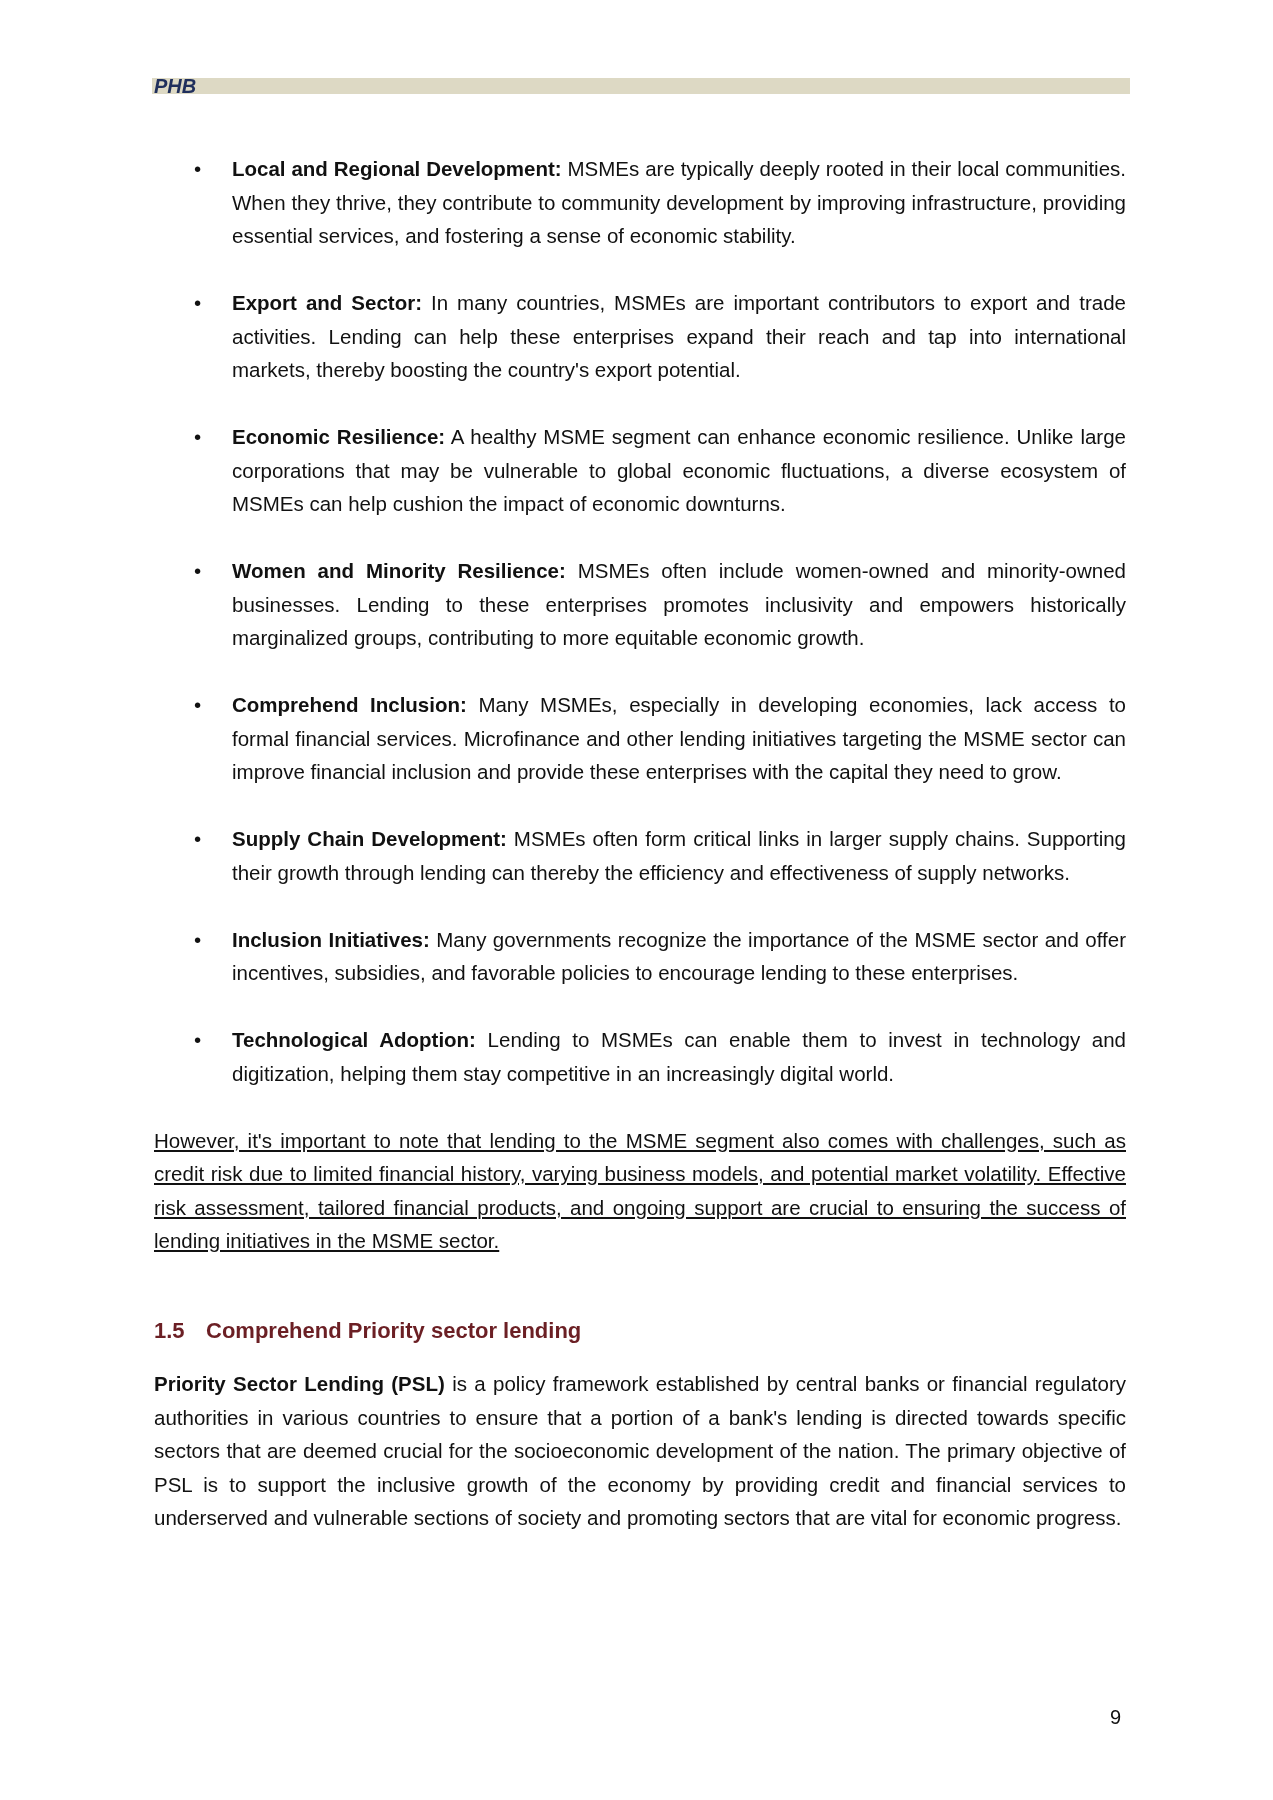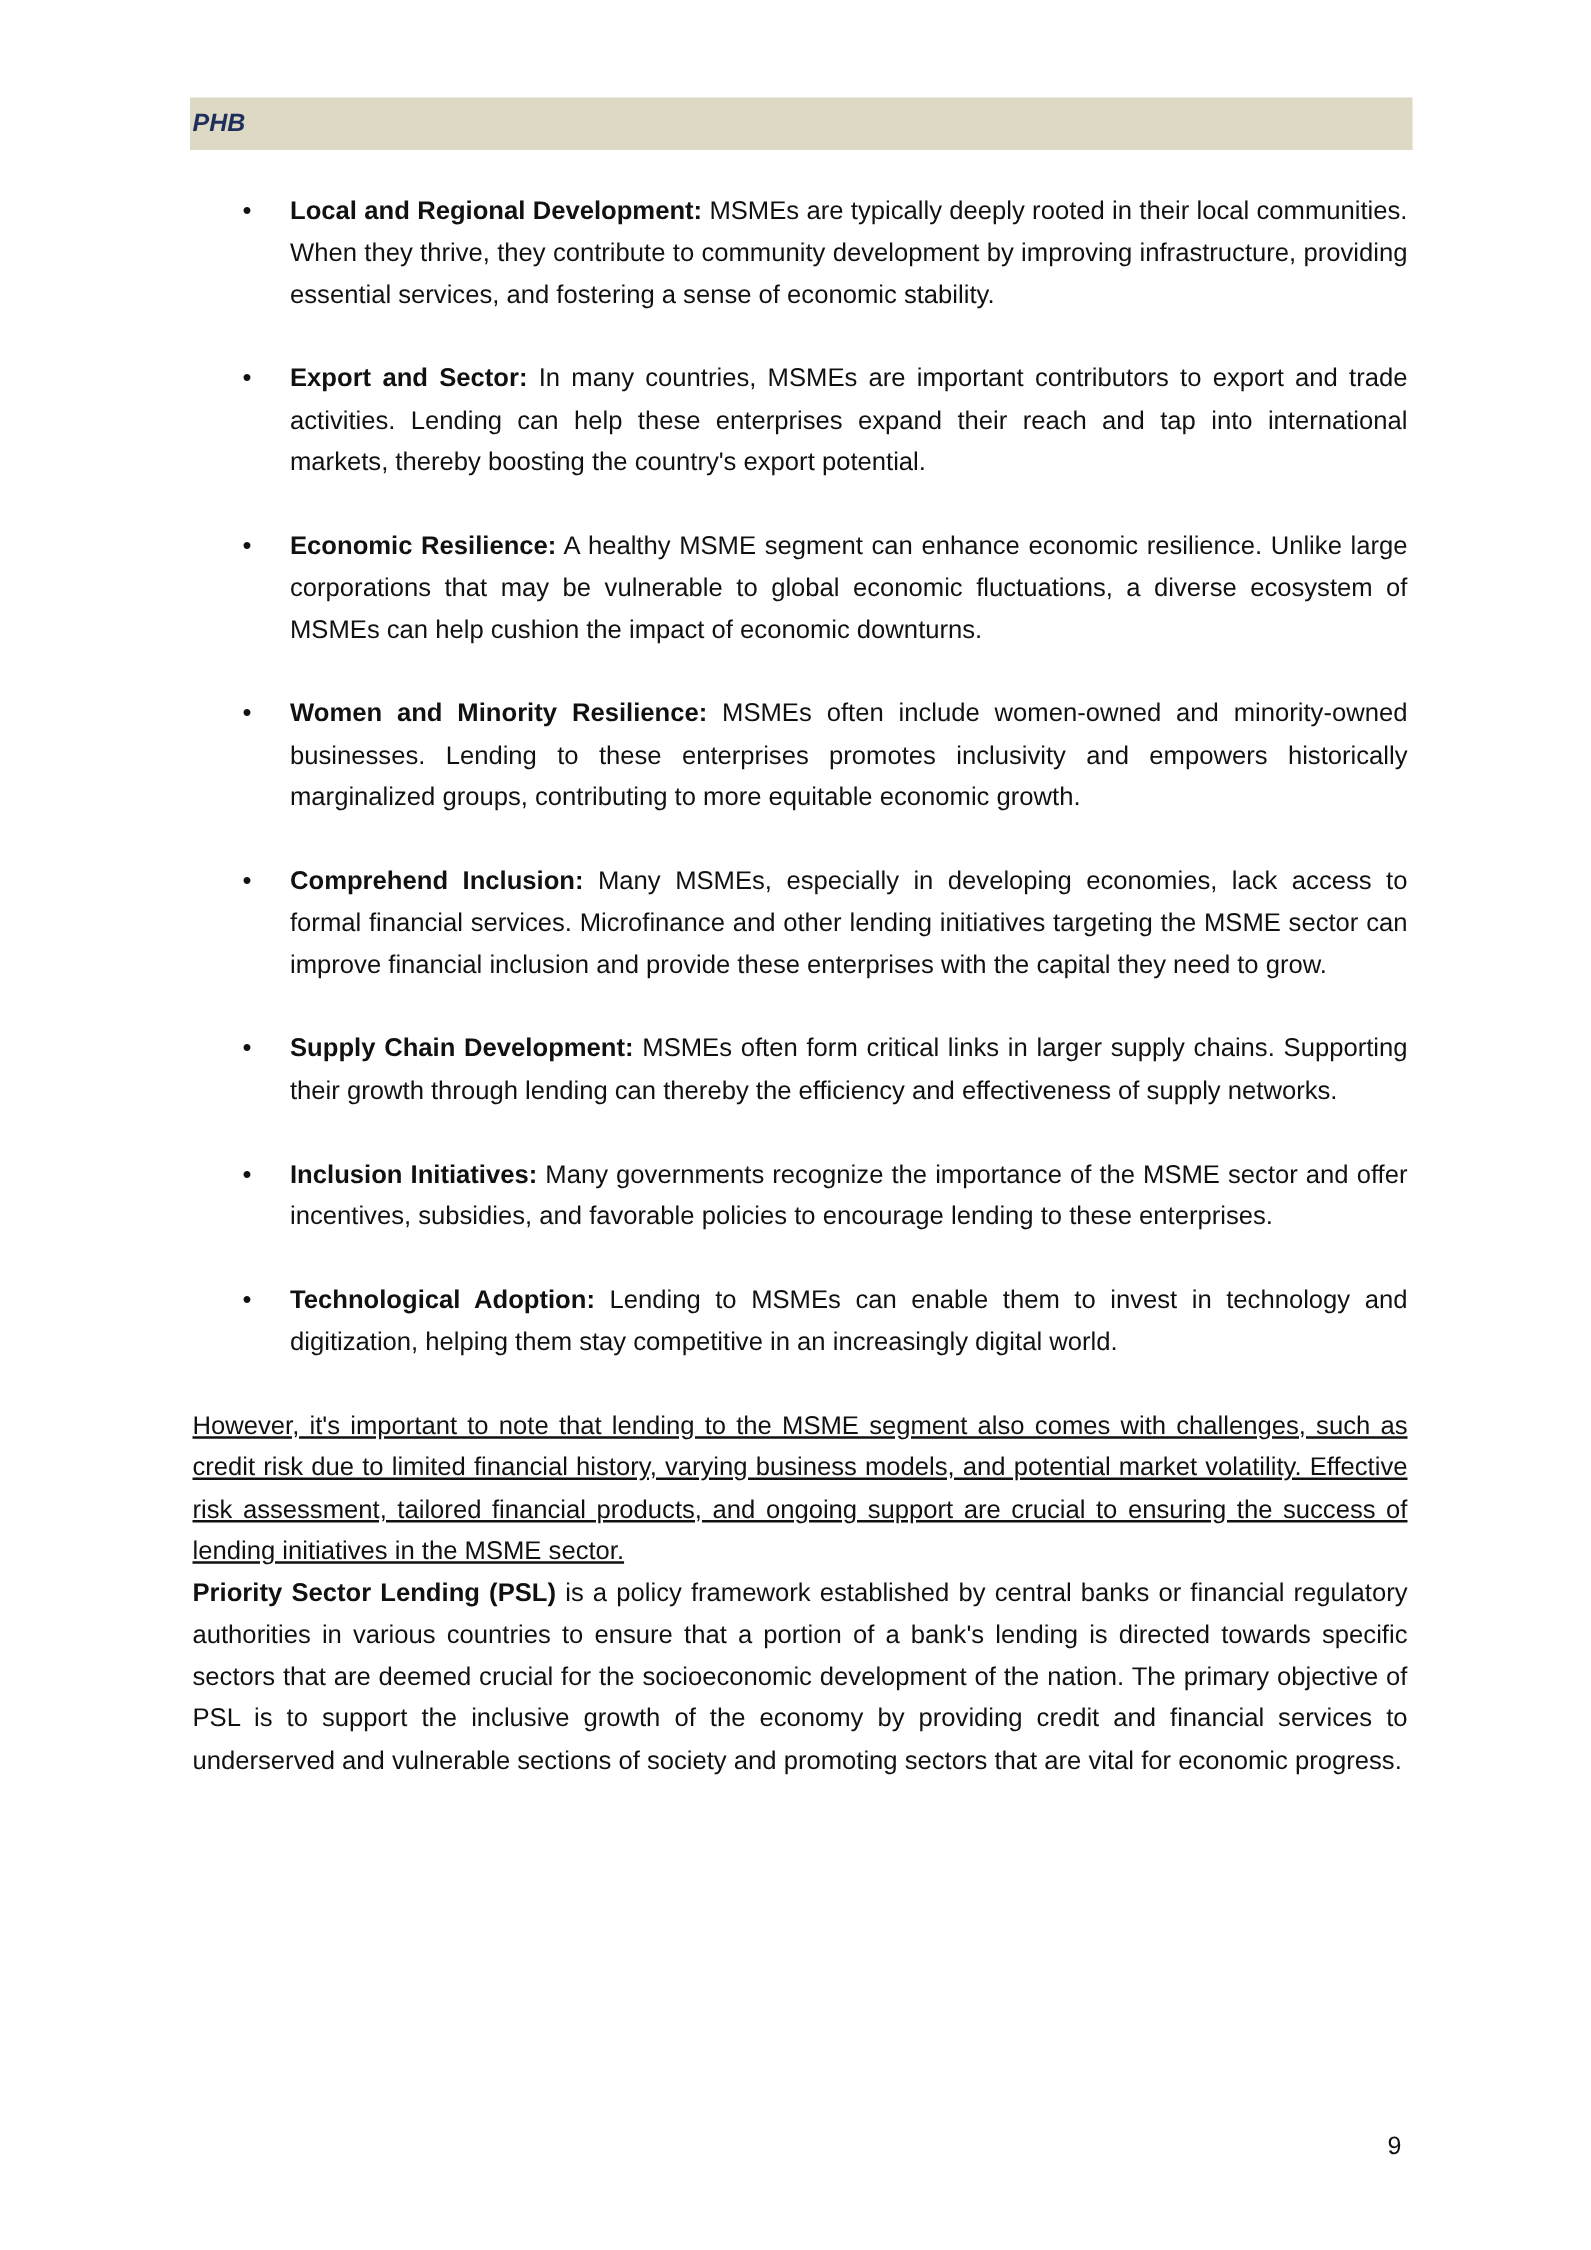--- a/index.html
+++ b/index.html
@@ -1,17 +1,17 @@
 <!DOCTYPE html>
 <html><head>
 <meta charset="utf-8">
 <style>
   html, body { margin: 0; padding: 0; background: #ffffff; }
   body { width: 1273px; height: 1800px; position: relative; font-family: "Liberation Sans", sans-serif; color: #111; }
-  .header { position: absolute; left: 152px; top: 78px; width: 978px; height: 42px; background: #ddd9c4; display: flex; justify-content: space-between; align-items: center; font-weight: bold; font-style: italic; color: #1f2f5c; font-size: 20px; }
+  .header { position: absolute; left: 152px; top: 78px; width: 978px; height: 16px; background: #ddd9c4; display: flex; justify-content: space-between; align-items: center; font-weight: bold; font-style: italic; color: #1f2f5c; font-size: 20px; }
   .header span { padding: 0 2px; }
   .content { position: absolute; left: 154px; top: 152px; width: 972px; font-size: 20.5px; line-height: 33.5px; }
   ul { list-style: none; margin: 0; padding: 0; }
   li { position: relative; padding-left: 78px; text-align: justify; margin-bottom: 33.5px; }
   li .bullet { position: absolute; left: 40px; top: 0; }
   b { font-weight: bold; }
   p { margin: 0; text-align: justify; }
   .closing { margin-top: 0; text-decoration: underline; }
   h2 { margin: 56px 0 20px 0; font-size: 22px; color: #6b1f24; font-weight: bold; }
   h2 .num { display: inline-block; width: 52px; }
@@ -31,17 +31,18 @@
     <li><span class="bullet">•</span><b>Economic Resilience:</b><span> A healthy MSME segment can enhance economic resilience. Unlike large corporations that may be vulnerable to global economic fluctuations, a diverse ecosystem of MSMEs can help cushion the impact of economic downturns.</span></li>
     <li><span class="bullet">•</span><b>Women and Minority Resilience:</b><span> MSMEs often include women-owned and minority-owned businesses. Lending to these enterprises promotes inclusivity and empowers historically marginalized groups, contributing to more equitable economic growth.</span></li>
     <li><span class="bullet">•</span><b>Comprehend Inclusion:</b><span> Many MSMEs, especially in developing economies, lack access to formal financial services. Microfinance and other lending initiatives targeting the MSME sector can improve financial inclusion and provide these enterprises with the capital they need to grow.</span></li>
     <li><span class="bullet">•</span><b>Supply Chain Development:</b><span> MSMEs often form critical links in larger supply chains. Supporting their growth through lending can thereby the efficiency and effectiveness of supply networks.</span></li>
     <li><span class="bullet">•</span><b>Inclusion Initiatives:</b><span> Many governments recognize the importance of the MSME sector and offer incentives, subsidies, and favorable policies to encourage lending to these enterprises.</span></li>
     <li><span class="bullet">•</span><b>Technological Adoption:</b><span> Lending to MSMEs can enable them to invest in technology and digitization, helping them stay competitive in an increasingly digital world.</span></li>
   </ul>
 
   <p class="closing">However, it's important to note that lending to the MSME segment also comes with challenges, such as credit risk due to limited financial history, varying business models, and potential market volatility. Effective risk assessment, tailored financial products, and ongoing support are crucial to ensuring the success of lending initiatives in the MSME sector.</p>
 
+  <h2><span class="num">1.5</span><span>Comprehend Priority sector lending</span></h2>
 
   <p><b>Priority Sector Lending (PSL)</b><span> is a policy framework established by central banks or financial regulatory authorities in various countries to ensure that a portion of a bank's lending is directed towards specific sectors that are deemed crucial for the socioeconomic development of the nation. The primary objective of PSL is to support the inclusive growth of the economy by providing credit and financial services to underserved and vulnerable sections of society and promoting sectors that are vital for economic progress.</span></p>
 </div>
 
 <div class="pagenum">9</div>
 
 </body></html>

